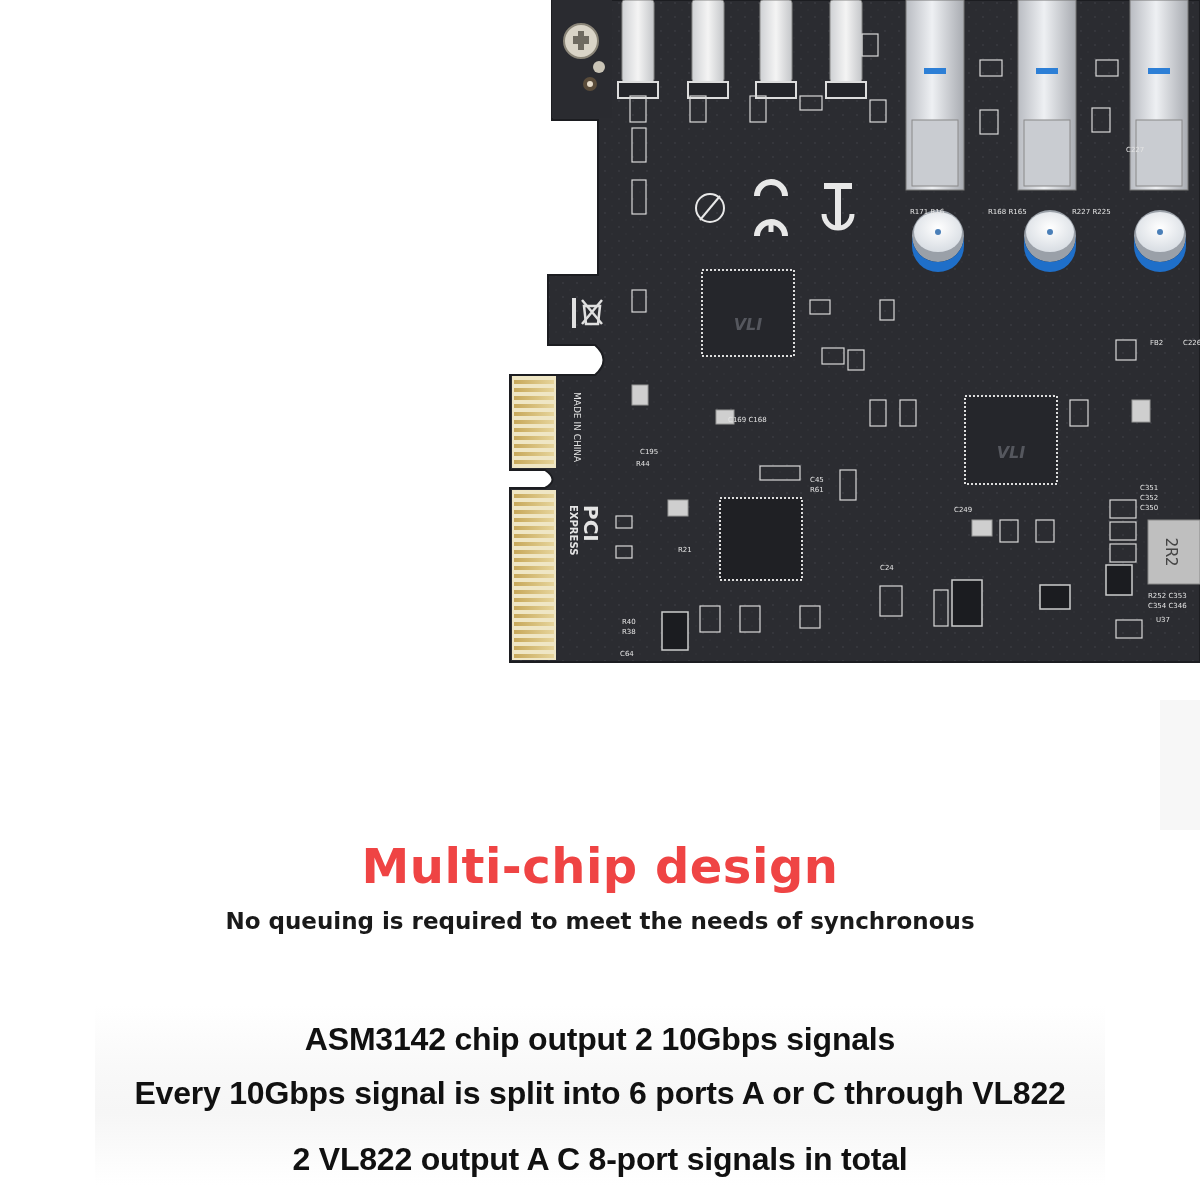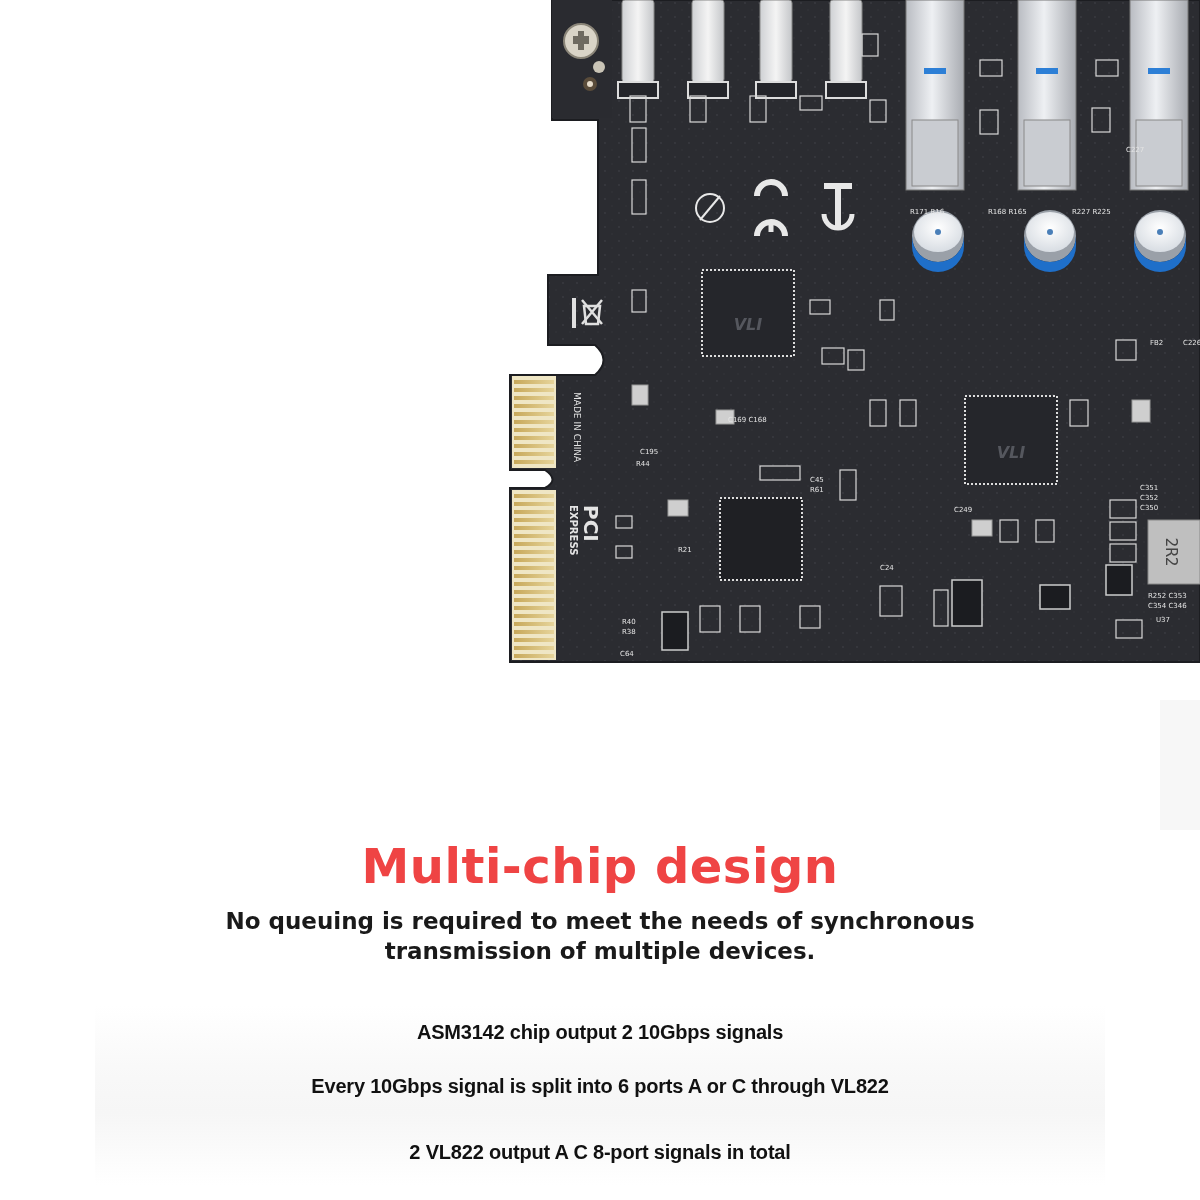--- a/index.html
+++ b/index.html
@@ -21,21 +21,21 @@
       text-align: center; font-size: 23px; font-weight: bold; color: #1a1a1a;
       line-height: 30px;
       margin-top: 8px;
     }
     .spec-panel {
       position: absolute; left: 95px; top: 1005px; width: 1010px; height: 180px;
       background: linear-gradient(180deg, #ffffff 0%, #f8f8f8 40%, #f6f6f6 60%, #ffffff 100%);
     }
     .spec-line {
       position: absolute; left: 0; width: 1200px; text-align: center;
-      font-size: 20px; font-weight: bold; color: #111; font-family: "Liberation Sans", sans-serif;
+      font-size: 32px; font-weight: bold; color: #111; font-family: "Liberation Sans", sans-serif;
       letter-spacing: -0.2px;
     }
     .spec-line.l1 { top: 1021px; }
     .spec-line.l2 { top: 1075px; }
     .spec-line.l3 { top: 1141px; }
 
     .faint-right {
       position: absolute; left: 1160px; top: 700px; width: 40px; height: 130px;
       background: #f7f7f7;
     }
@@ -296,19 +296,18 @@
     </g>
   </svg>
 </div>
 
 <div class="faint-right"></div>
 
 <h1 class="headline">Multi-chip design</h1>
 
 <div class="subhead">
   <div>No queuing is required to meet the needs of synchronous</div>
-  <div>transmission of multiple devices.</div>
 </div>
 
 <div class="spec-panel"></div>
 <div class="spec-line l1">ASM3142 chip output 2 10Gbps signals</div>
 <div class="spec-line l2">Every 10Gbps signal is split into 6 ports A or C through VL822</div>
 <div class="spec-line l3">2 VL822 output A C 8-port signals in total</div>
 
 </body></html>

